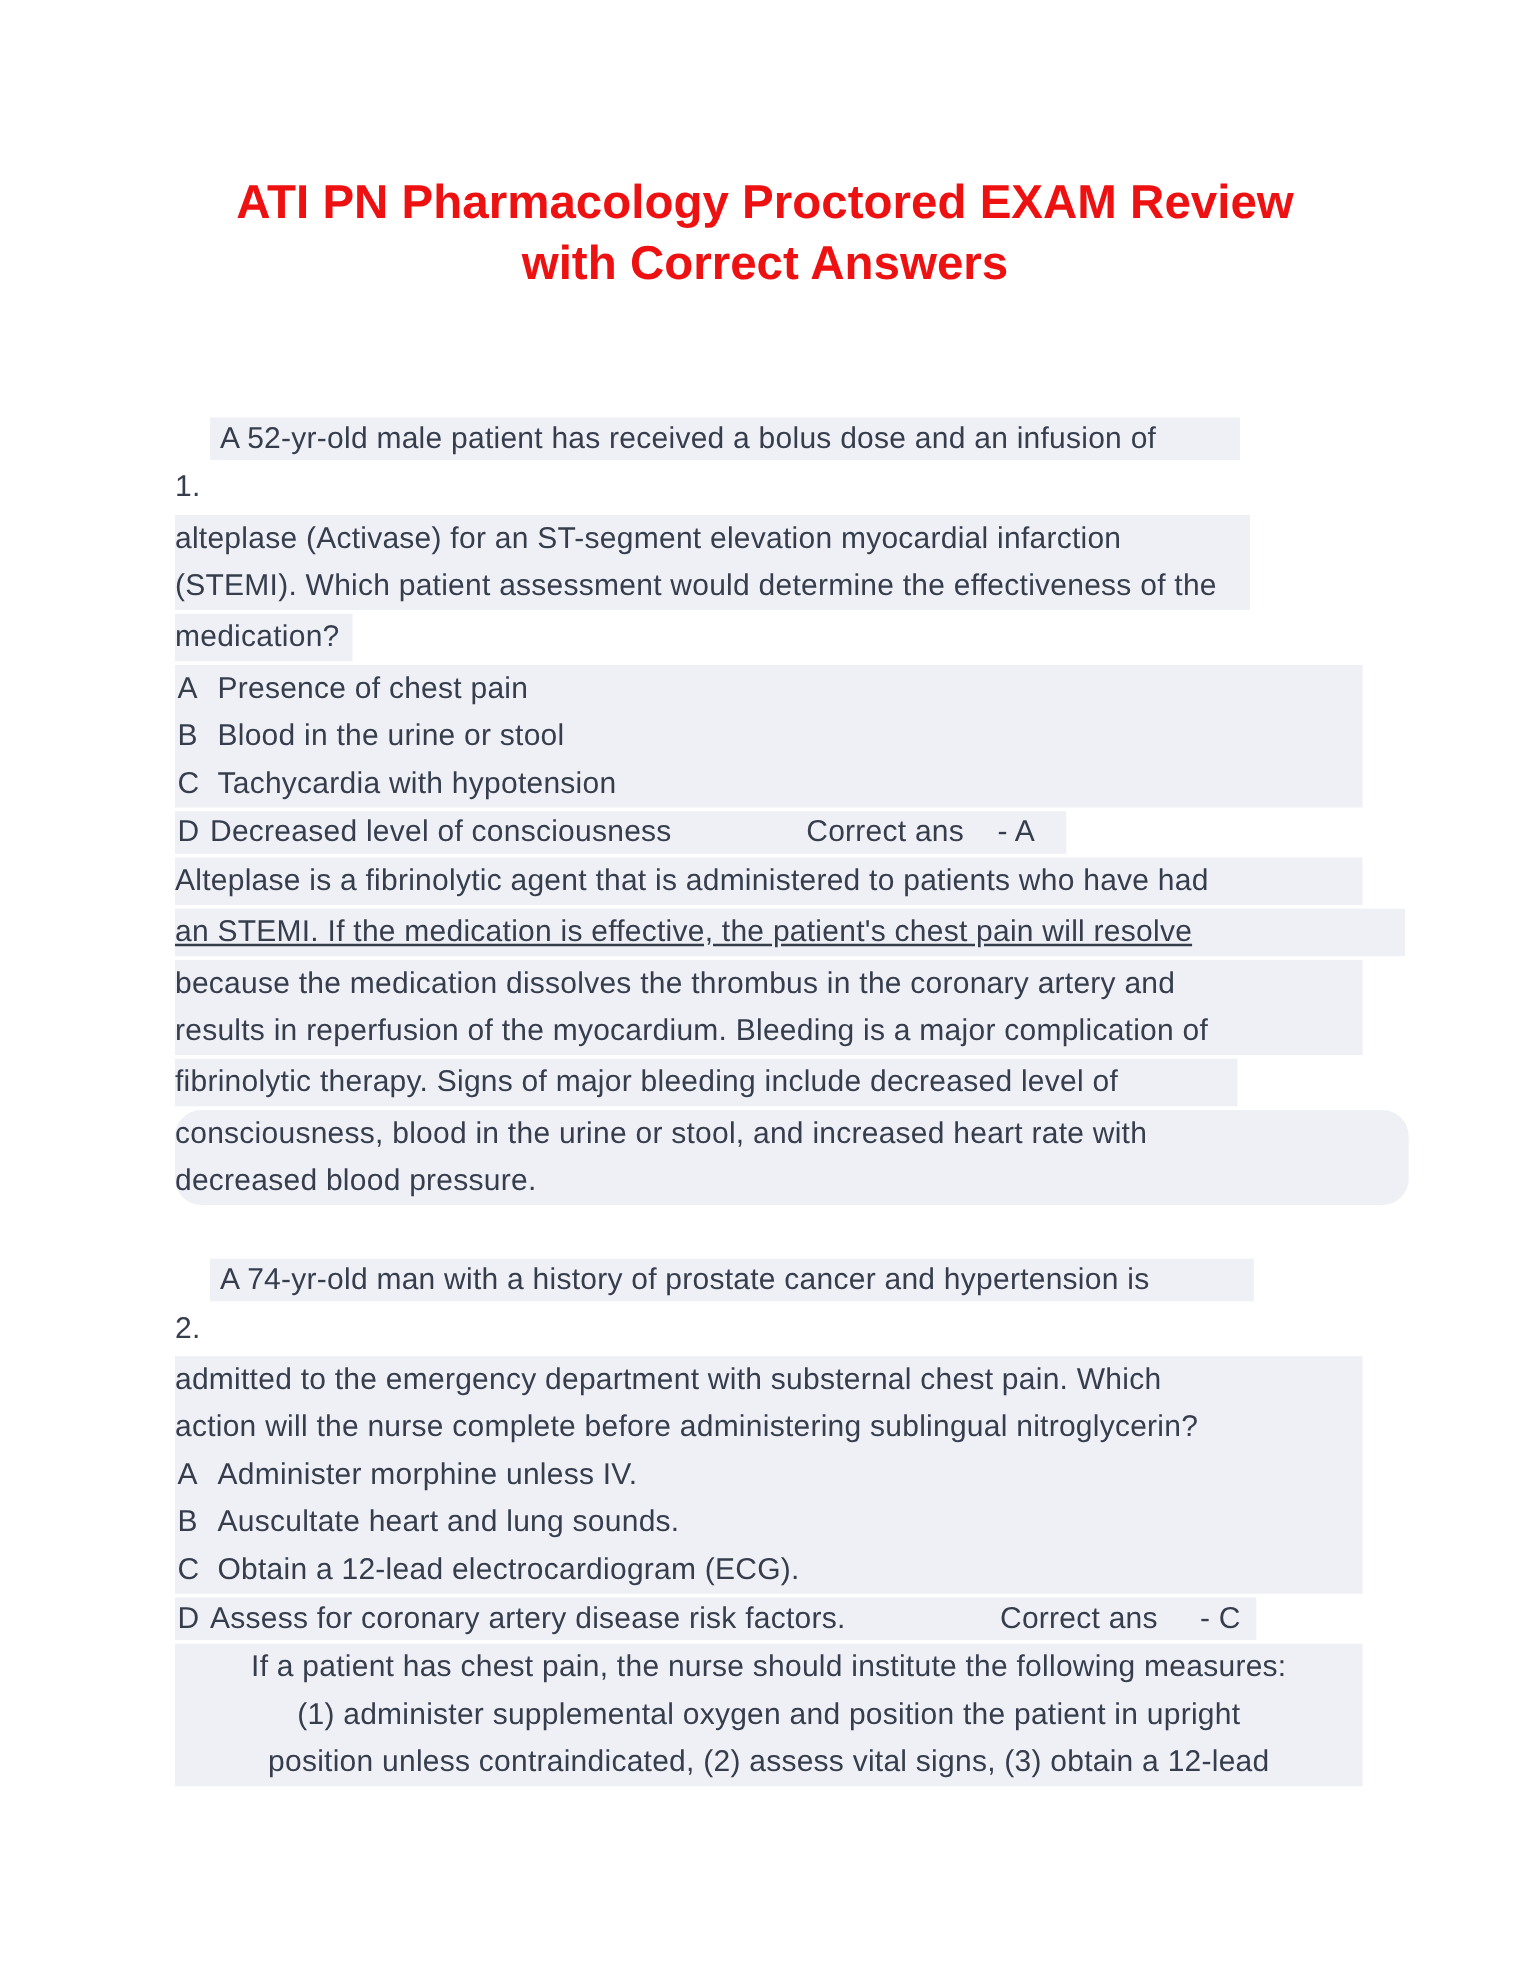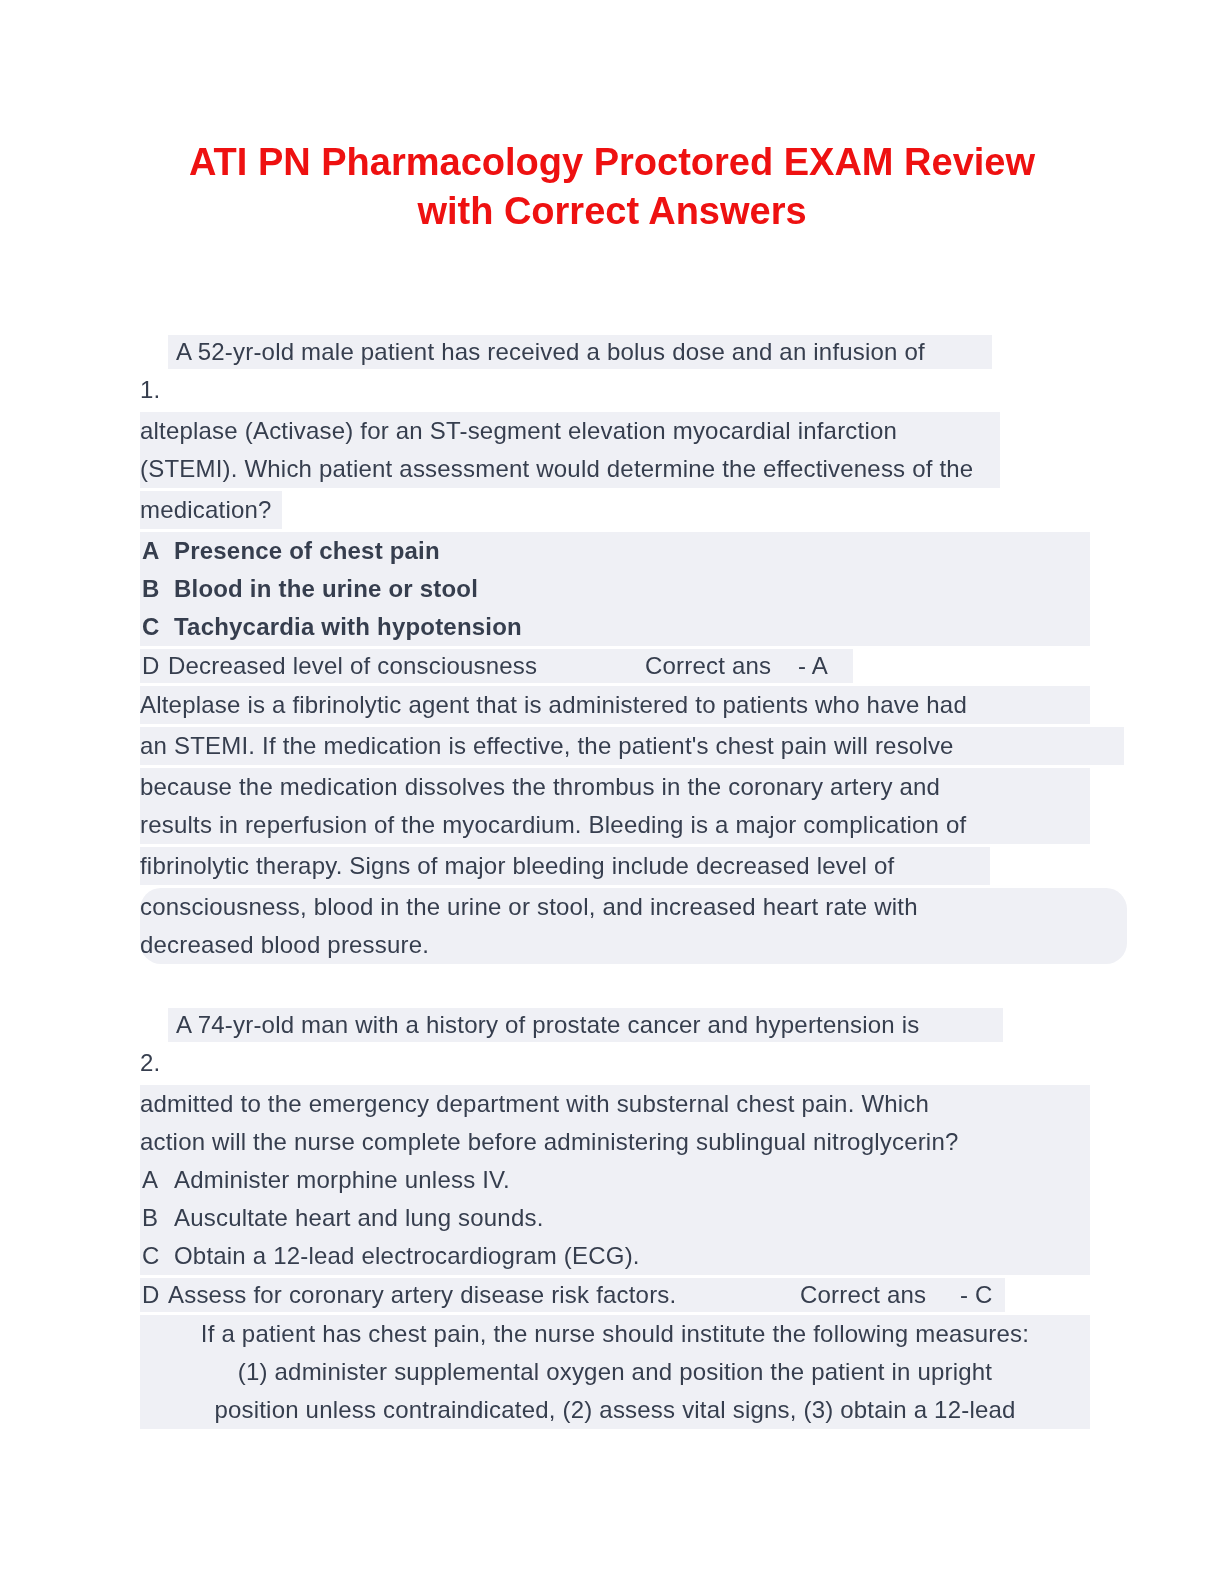--- a/index.html
+++ b/index.html
@@ -81,30 +81,30 @@
       <div class="question">
         <div class="line intro-line"><span class="hl" style="width: 824px;">A 52-yr-old male patient has received a bolus dose and an infusion of</span></div>
         <div class="line plain-line">1.</div>
         <div class="block" style="width: 860px;">
           <div class="line"><span class="txt">alteplase (Activase) for an ST-segment elevation myocardial infarction</span></div>
           <div class="line"><span class="txt">(STEMI). Which patient assessment would determine the effectiveness of the</span></div>
         </div>
         <div class="block" style="width: 142px;">
           <div class="line"><span class="txt">medication?</span></div>
         </div>
-        <div class="block" style="width: 950px; font-weight: bold;">
+        <div class="block" style="width: 950px;">
           <div class="line"><span class="letter">A</span><span class="txt">Presence of chest pain</span></div>
           <div class="line"><span class="letter">B</span><span class="txt">Blood in the urine or stool</span></div>
           <div class="line"><span class="letter">C</span><span class="txt">Tachycardia with hypotension</span></div>
         </div>
         <div class="answer-line q1" style="width: 713px;"><span class="letter">D</span><span class="txt">Decreased level of consciousness</span><span class="correct-label">Correct ans</span><span class="answer-value">- A</span></div>
         <div class="block" style="width: 950px;">
           <div class="line"><span class="txt">Alteplase is a fibrinolytic agent that is administered to patients who have had</span></div>
         </div>
-        <div class="block" style="width: 984px;">
+        <div class="block" style="width: 984px; text-decoration: underline;">
           <div class="line"><span class="txt">an STEMI. If the medication is effective, the patient's chest pain will resolve</span></div>
         </div>
         <div class="block" style="width: 950px;">
           <div class="line"><span class="txt">because the medication dissolves the thrombus in the coronary artery and</span></div>
           <div class="line"><span class="txt">results in reperfusion of the myocardium. Bleeding is a major complication of</span></div>
         </div>
         <div class="block" style="width: 850px;">
           <div class="line"><span class="txt">fibrinolytic therapy. Signs of major bleeding include decreased level of</span></div>
         </div>
         <div class="block" style="width: 987px; border-radius: 21px;">

